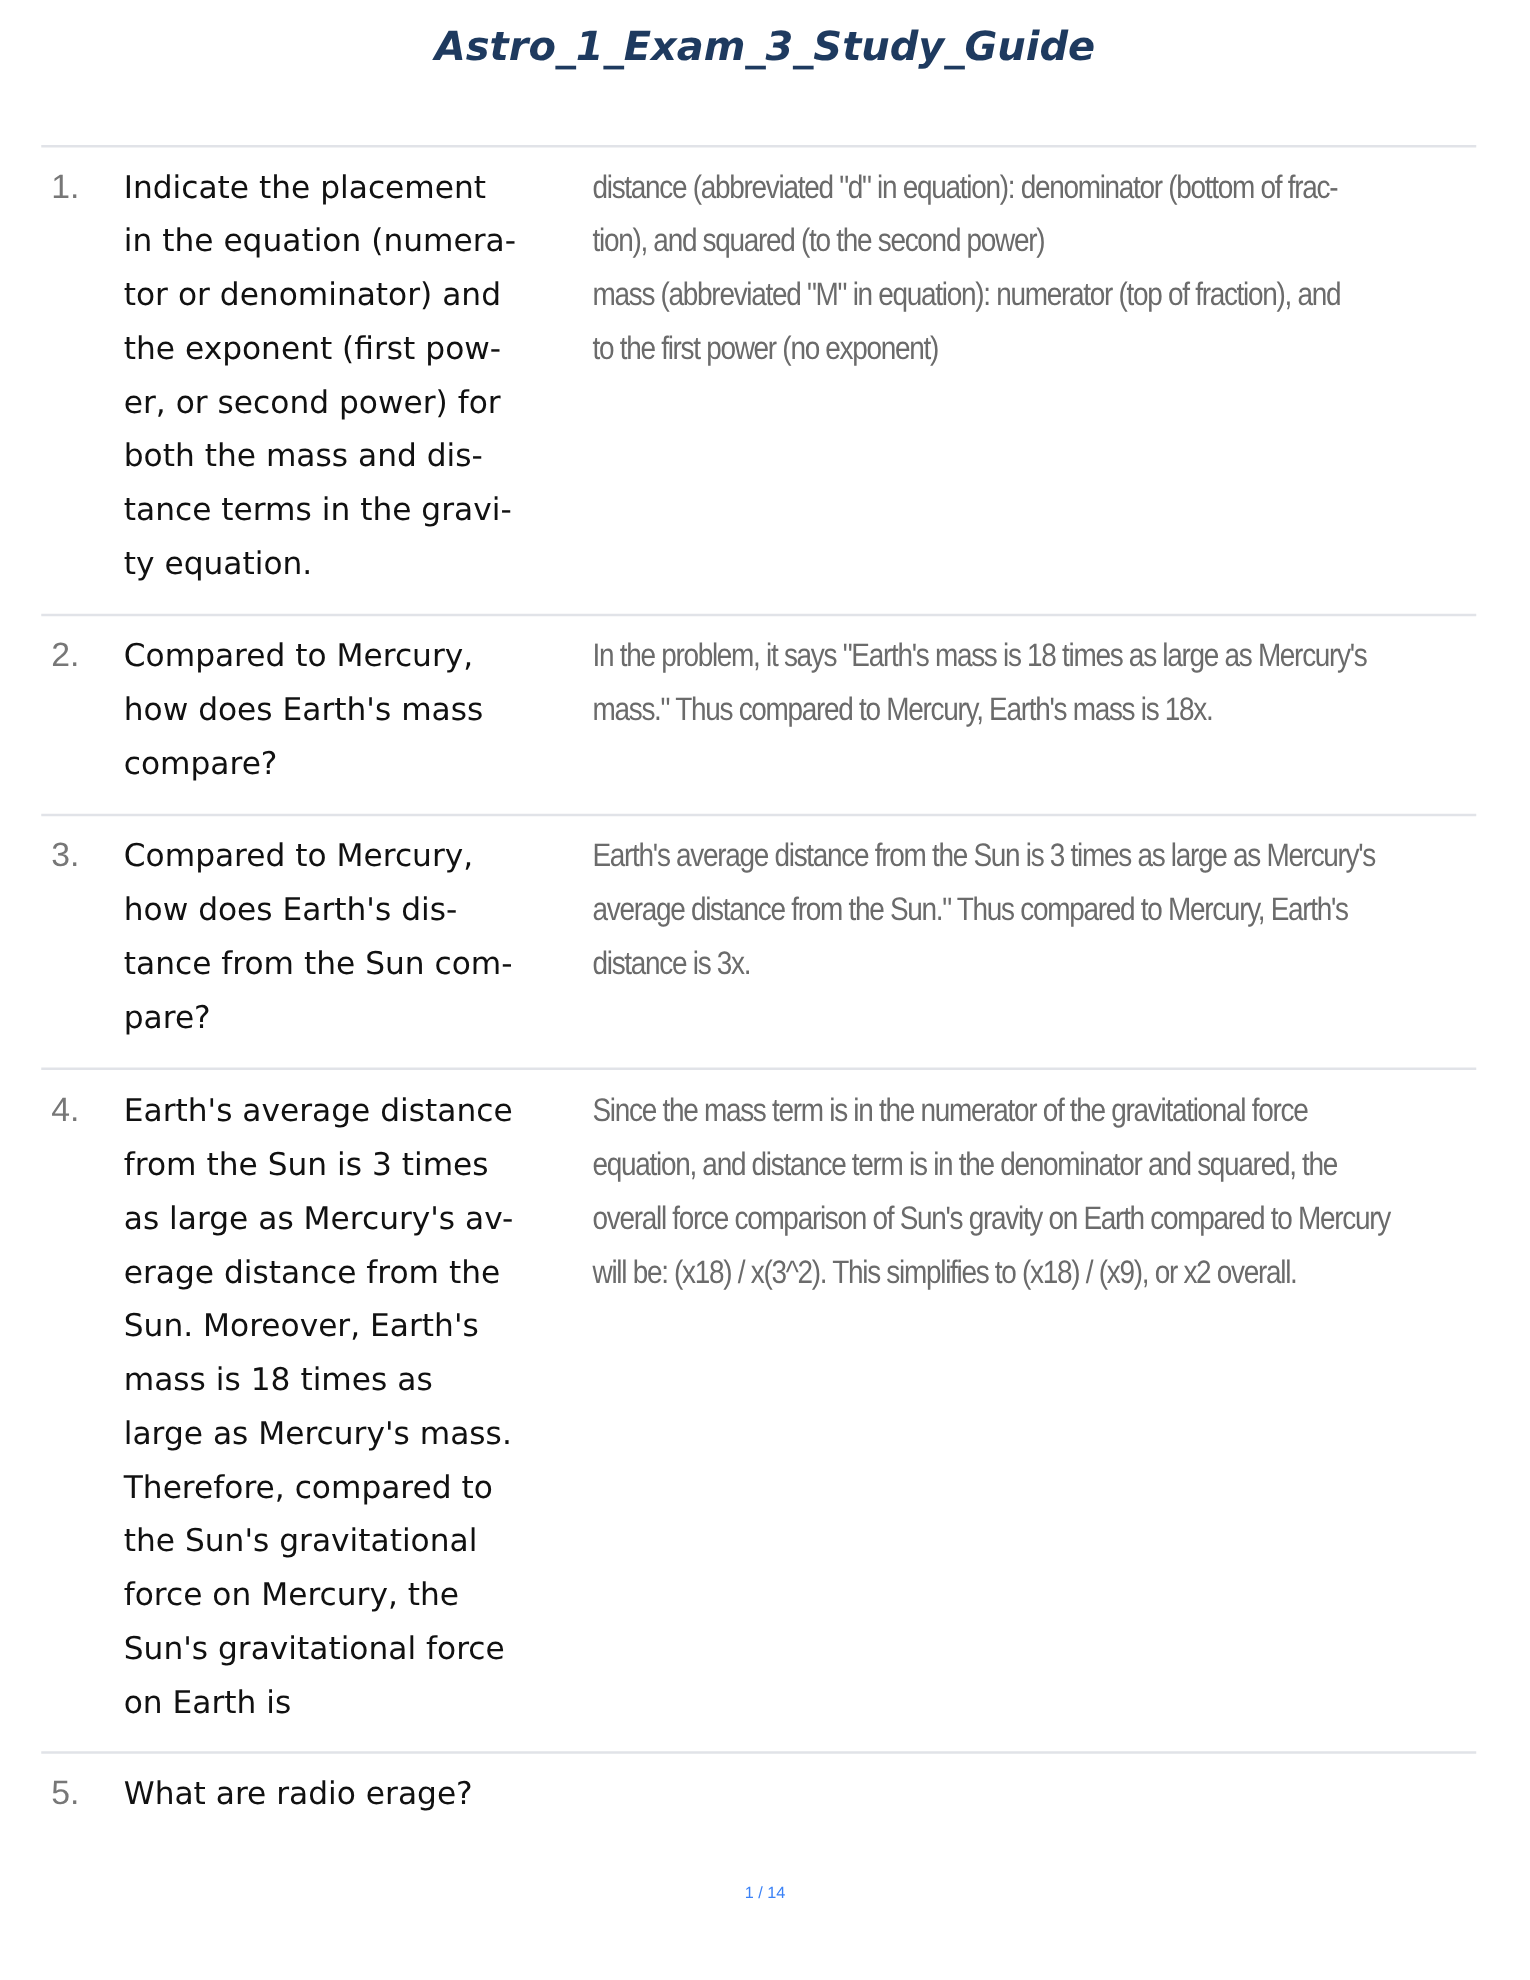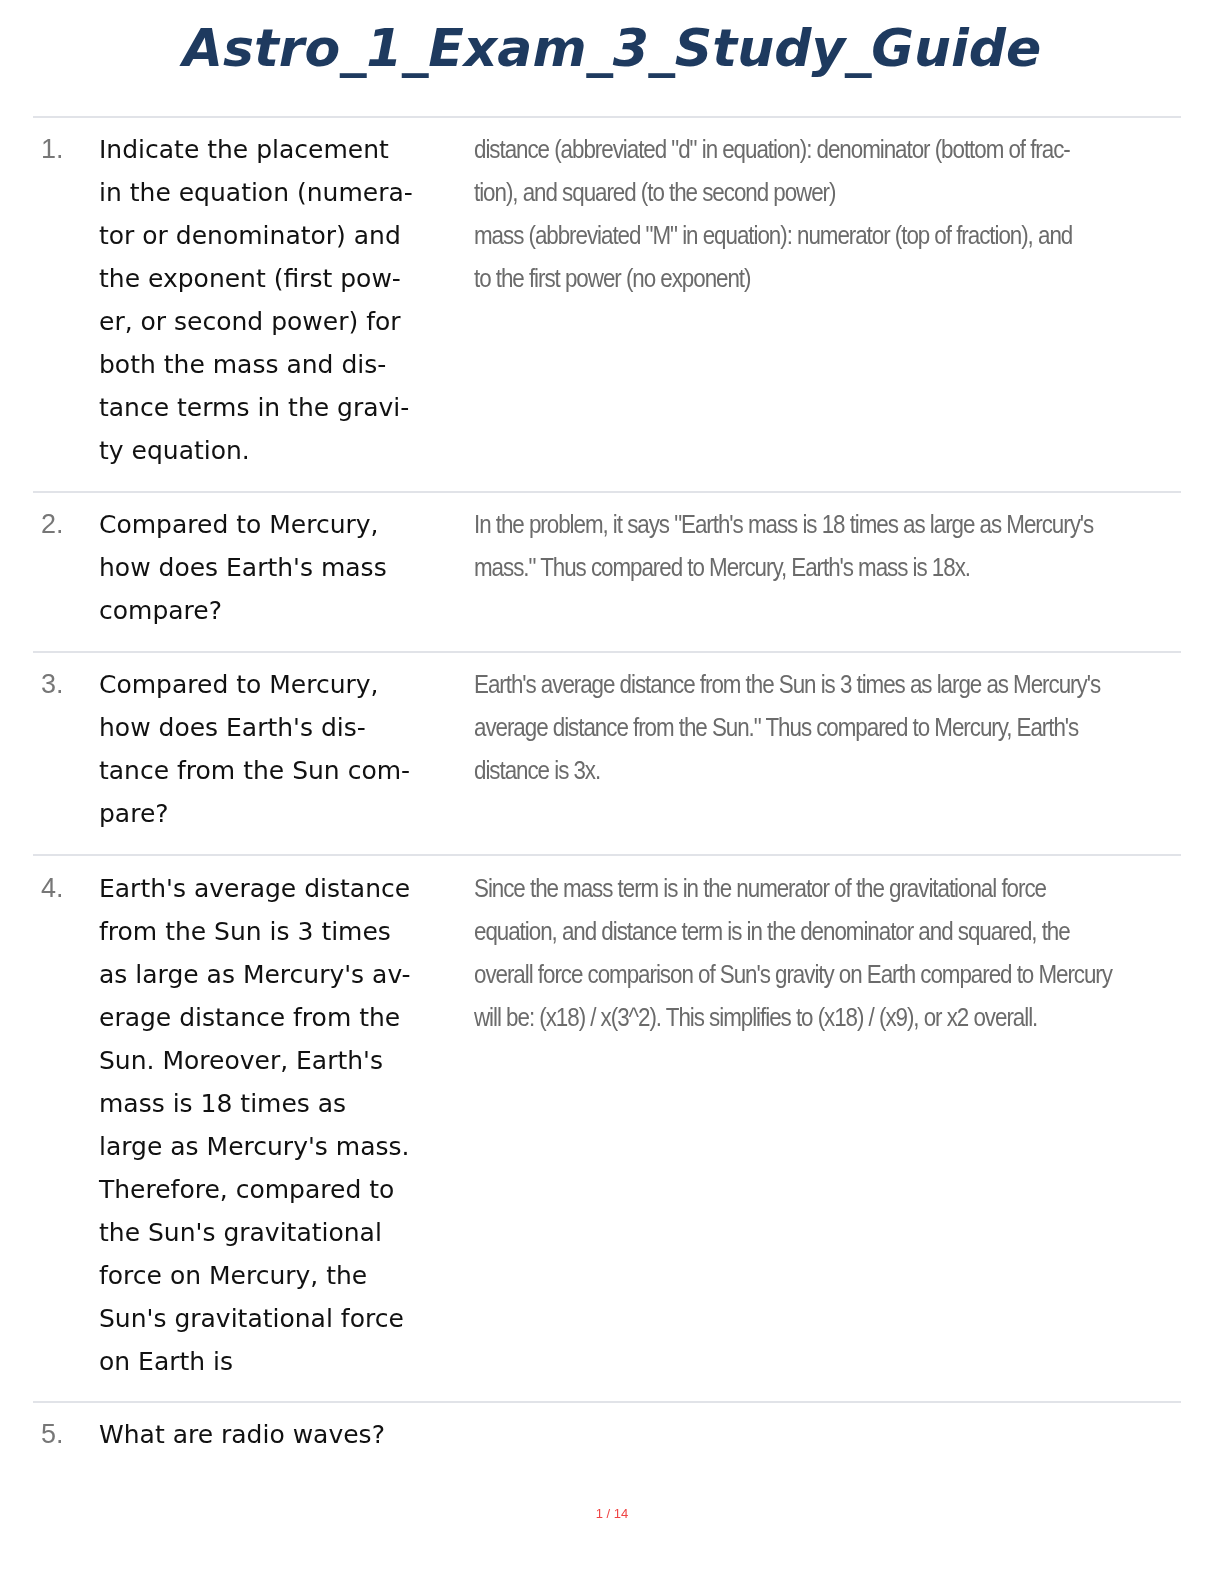--- a/index.html
+++ b/index.html
@@ -1,20 +1,20 @@
 <!DOCTYPE html>
 <html><head>
 <meta charset="utf-8">
 <style>
   html, body { margin: 0; padding: 0; background: #ffffff; }
   body { width: 1224px; height: 1584px; position: relative; overflow: hidden; }
   .title {
     position: absolute; top: 18px; left: 0; width: 1224px; text-align: center;
     font-family: "DejaVu Sans", sans-serif; font-weight: bold; font-style: italic;
-    font-size: 52px; color: #1e3a5f; letter-spacing: 0px;
+    font-size: 32px; color: #1e3a5f; letter-spacing: 0px;
   }
   .rule { position: absolute; left: 33px; width: 1148px; height: 2px; background: #e1e3e8; }
   .card { position: absolute; left: 33px; width: 1148px; }
   .num {
     position: absolute; left: 8px; top: 0;
     font-family: "Liberation Sans", sans-serif; font-weight: 300;
     font-size: 27px; color: #777777; line-height: 43px;
   }
   .q {
     position: absolute; left: 66px; top: 0; width: 372px;
@@ -22,21 +22,21 @@
     line-height: 43px; white-space: pre;
   }
   .a {
     position: absolute; left: 441px; top: 0; width: 700px;
     font-family: "Liberation Sans Narrow", "Liberation Sans", sans-serif; font-size: 26px; color: #6b6b6b;
     line-height: 43px; white-space: pre; letter-spacing: -1.2px;
     transform: scaleX(0.86); transform-origin: left top;
   }
   .pagenum {
     position: absolute; top: 1506px; left: 0; width: 1224px; text-align: center;
-    font-family: "Liberation Sans", sans-serif; font-size: 13px; color: #ef4444;
+    font-family: "Liberation Sans", sans-serif; font-size: 13px; color: #3b82f6;
   }
 </style>
 </head>
 <body>
 
 <div class="title">Astro_1_Exam_3_Study_Guide</div>
 
 <div class="rule" style="top:116px;"></div>
 
 <div class="card" style="top:128px;">
@@ -98,17 +98,17 @@
   <div class="a">Since the mass term is in the numerator of the gravitational force
 equation, and distance term is in the denominator and squared, the
 overall force comparison of Sun's gravity on Earth compared to Mercury
 will be: (x18) / x(3^2). This simplifies to (x18) / (x9), or x2 overall.</div>
 </div>
 
 <div class="rule" style="top:1401px;"></div>
 
 <div class="card" style="top:1413px;">
   <div class="num">5.</div>
-  <div class="q">What are radio waves?</div>
+  <div class="q">What are radio erage?</div>
   <div class="a"></div>
 </div>
 
 <div class="pagenum">1 / 14</div>
 
 </body></html>

